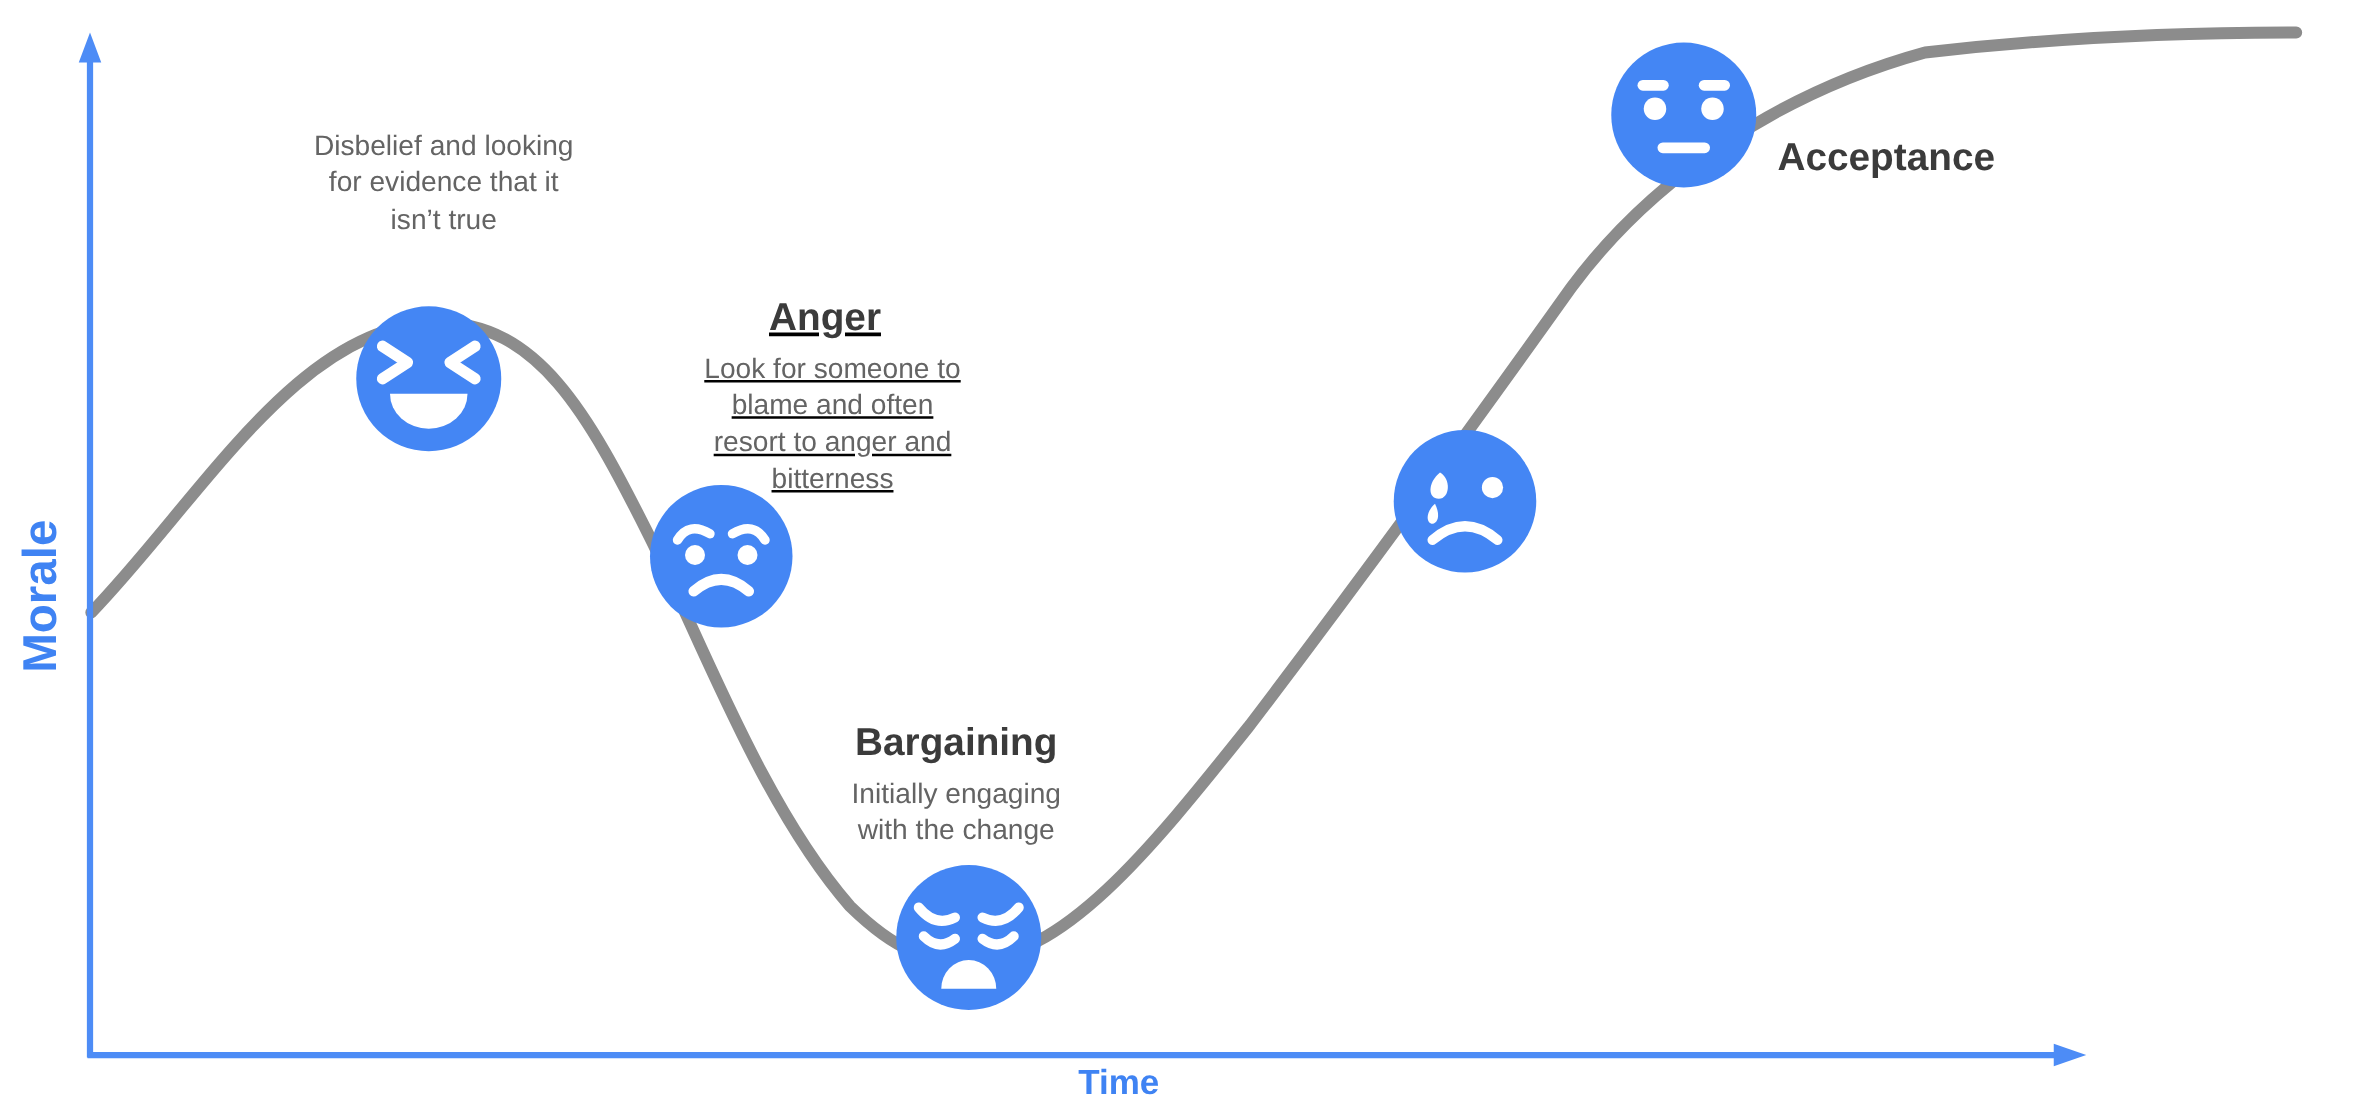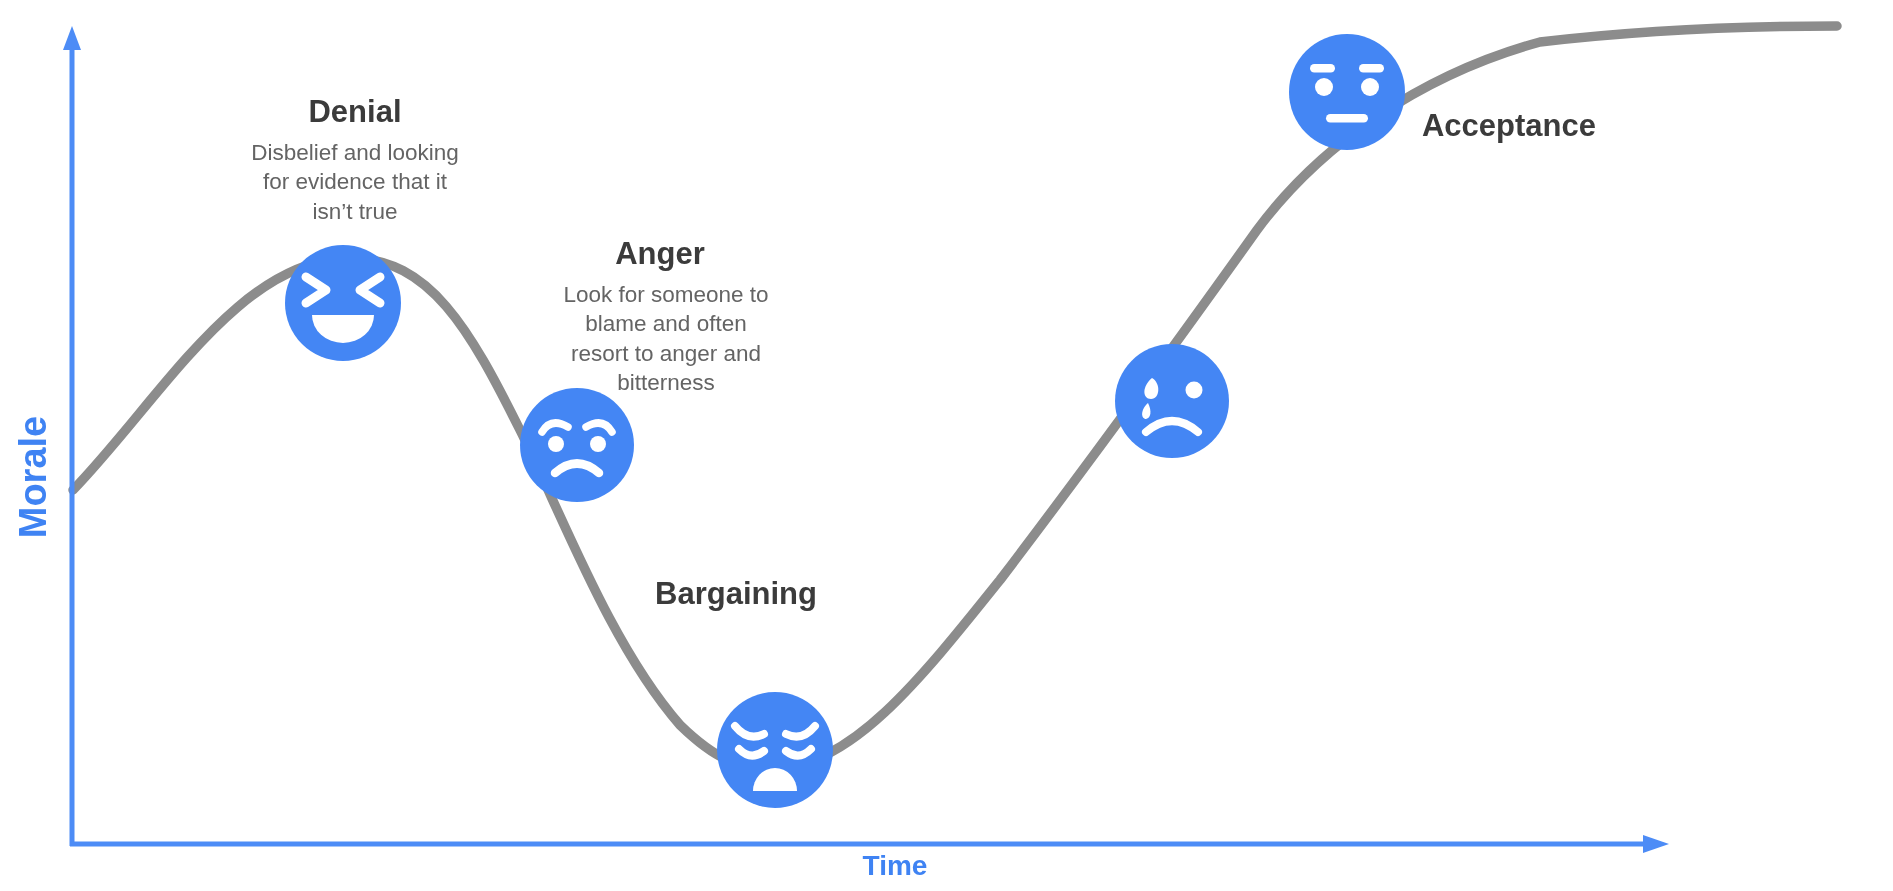--- a/index.html
+++ b/index.html
@@ -36,22 +36,22 @@
     font-size: 28px; font-weight: 700; color: var(--label-blue, #3f83f3);
     white-space: nowrap;
   }
 
   
   .stage { position: absolute; transform: translateX(-50%); text-align: center; }
   .stage-title { font-size: 31px; font-weight: 700; color: var(--title-gray, #3b3b3b); }
   .stage-desc { font-size: 22.5px; color: var(--desc-gray, #646464); line-height: 1.3; margin: 8px auto 0; }
 
   .s0 { left: 355px;  top: 94px;  } .s0 .stage-desc { max-width: 215px; }
-  .s1 { left: 660px;  top: 236px; } .s1 .stage-desc { max-width: 208px; margin-left: 12px; }
-  .s2 { left: 736px;  top: 576px; text-align: center; } .s2 .stage-desc { max-width: 185px; }
+  .s1 { left: 660px;  top: 236px; text-decoration: underline; } .s1 .stage-desc { max-width: 208px; margin-left: 12px; }
+  .s2 { left: 765px;  top: 576px; text-align: center; } .s2 .stage-desc { max-width: 185px; }
   .s3 { left: 1028px; top: 326px; } .s3 .stage-desc { max-width: 175px; }
   .s4 { left: 1509px; top: 108px; } .s4 .stage-desc { max-width: 240px; }
 </style>
 </head>
 <body>
 
 <div class="canvas">
 
   <svg class="layer" viewBox="0 0 1893 891" aria-hidden="true">
 
@@ -115,31 +115,31 @@
       <circle class="ffill" cx="-23" cy="-5" r="9"></circle>
       <circle class="ffill" cx="23" cy="-5" r="9"></circle>
       <rect class="ffill" x="-21" y="22" width="42" height="8.5" rx="4.25"></rect>
     </g>
   </svg>
 
   <div class="ylabel">Morale</div>
   <div class="xlabel">Time</div>
 
   <div class="stage s0">
-    <div class="stage-title">Denial</div>
     <div class="stage-desc">Disbelief and looking for evidence that it isn’t true</div>
   </div>
 
   <div class="stage s1">
     <div class="stage-title">Anger</div>
     <div class="stage-desc">Look for someone to blame and often resort to anger and bitterness</div>
   </div>
 
   <div class="stage s2">
     <div class="stage-title">Bargaining</div>
+    <div class="stage-desc">Initially engaging with the change</div>
   </div>
 
 
   <div class="stage s4">
     <div class="stage-title">Acceptance</div>
   </div>
 
 </div>
 
 </body></html>

